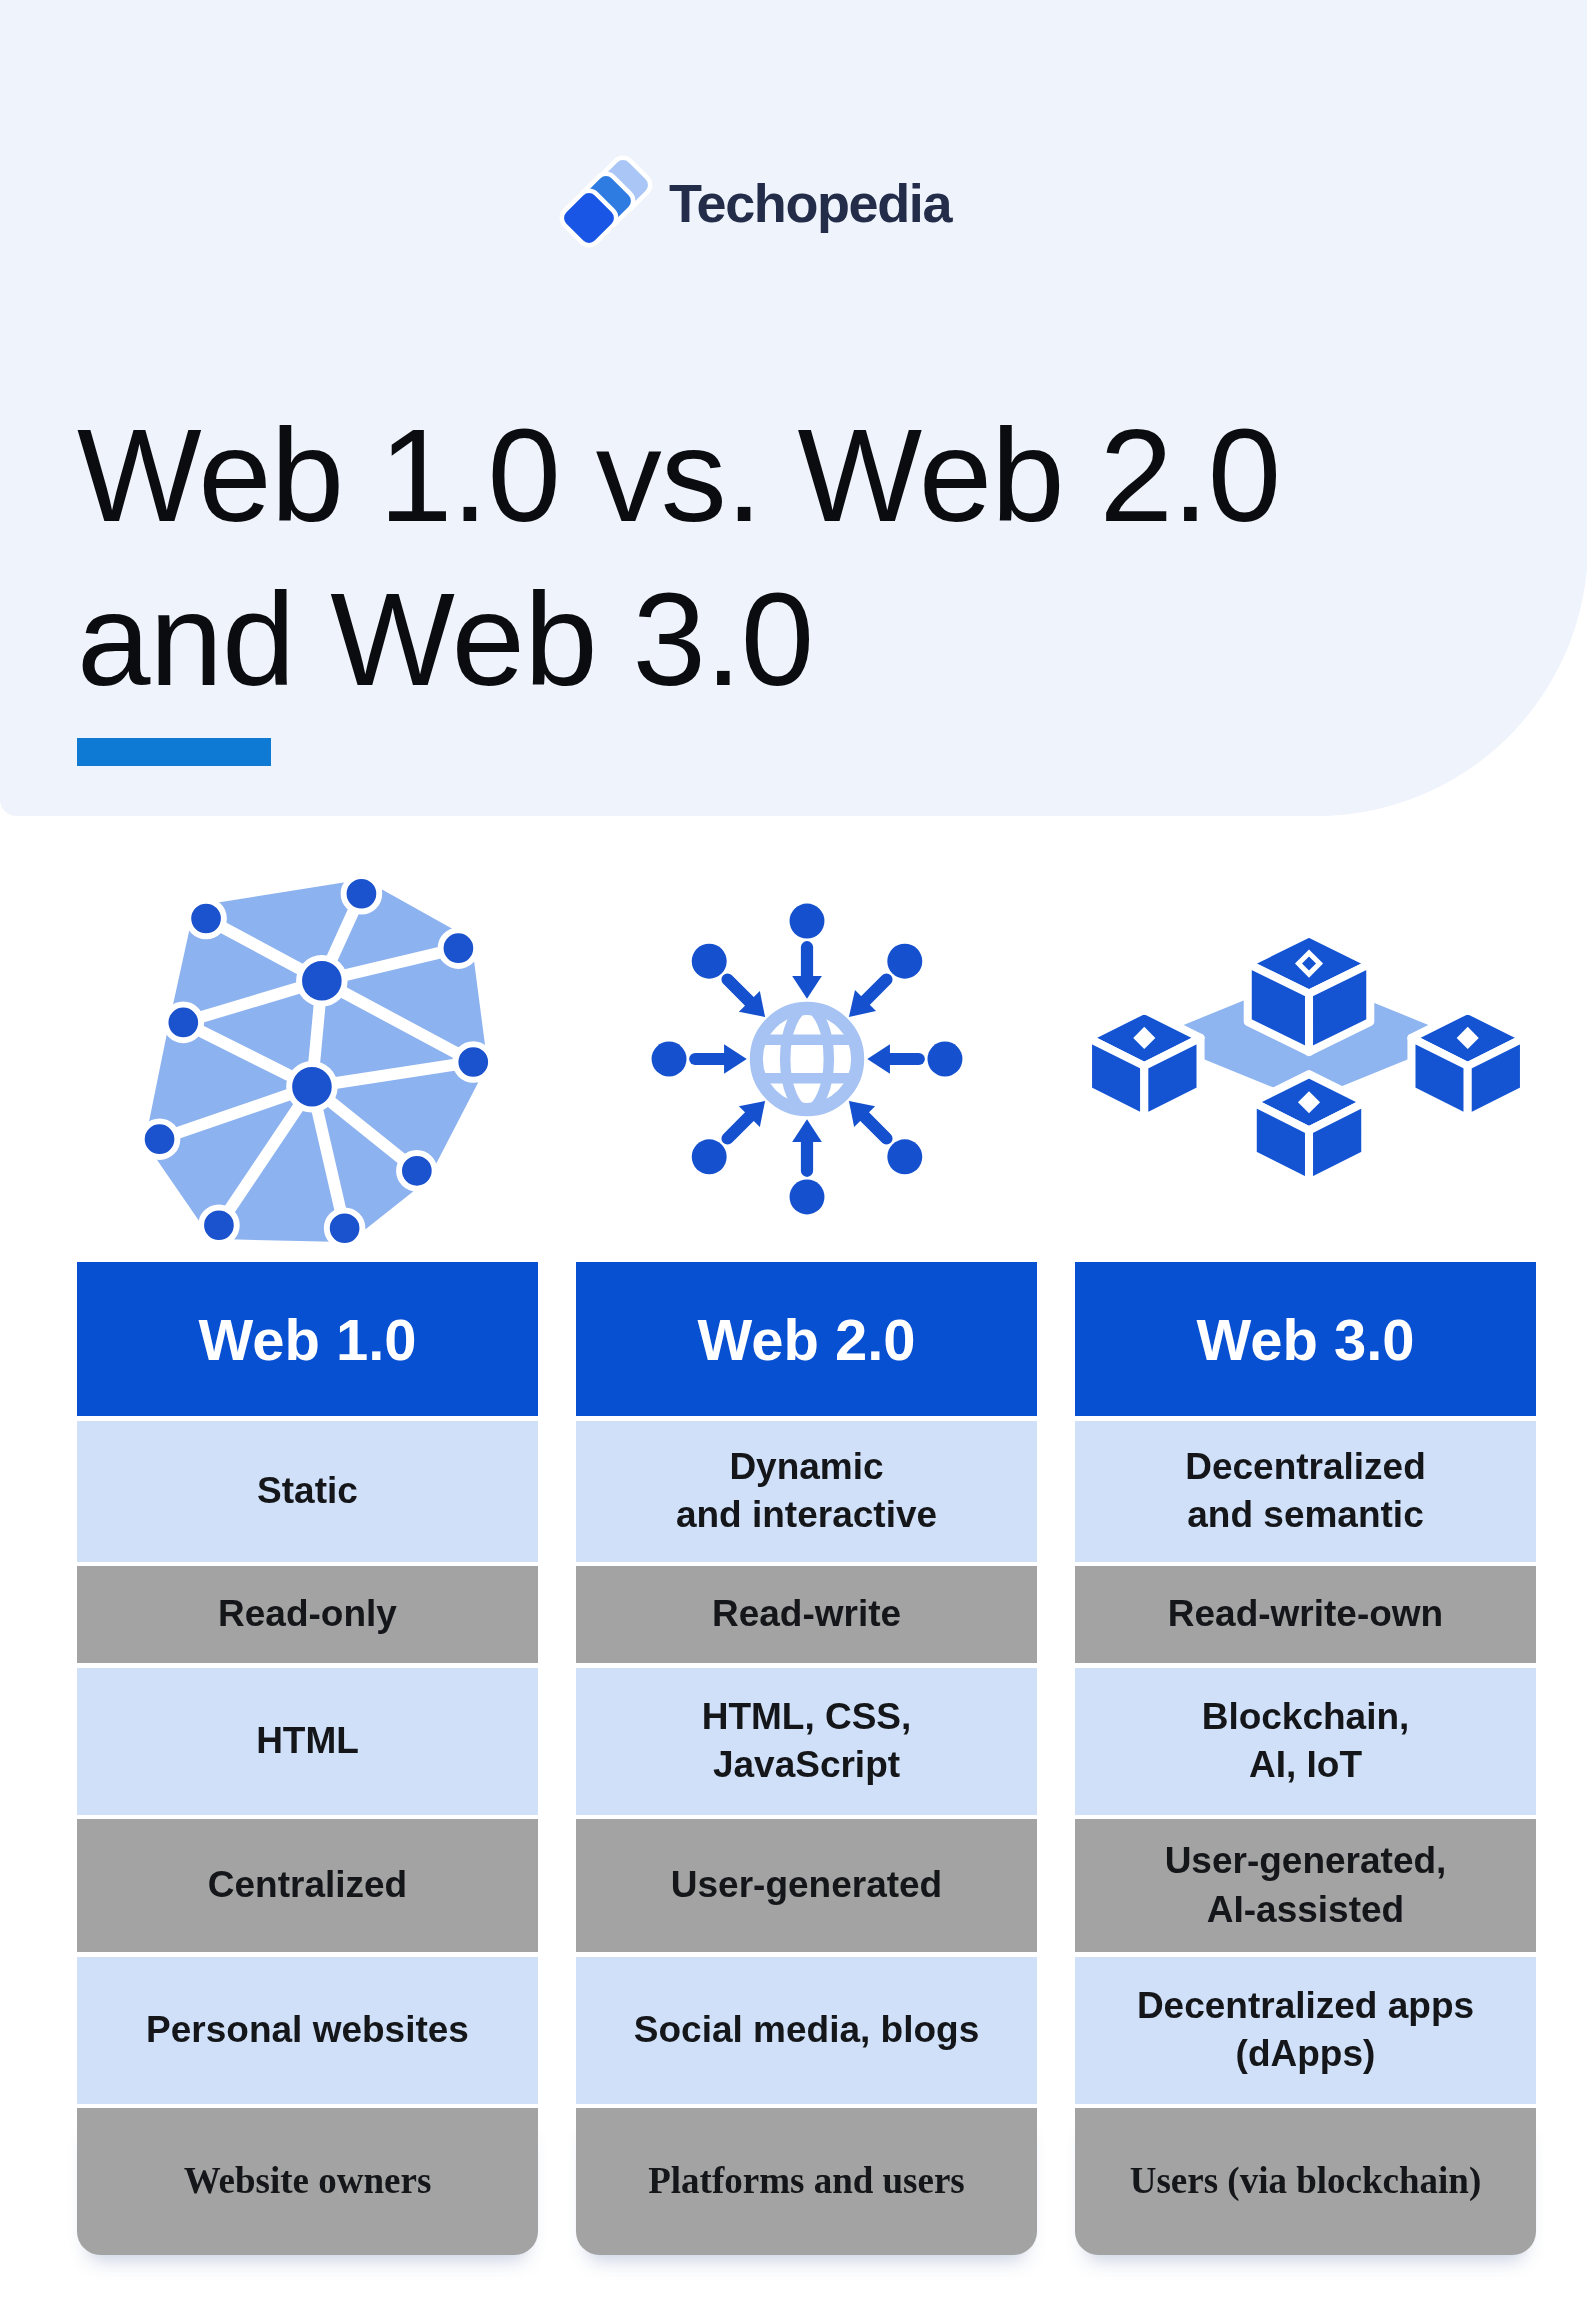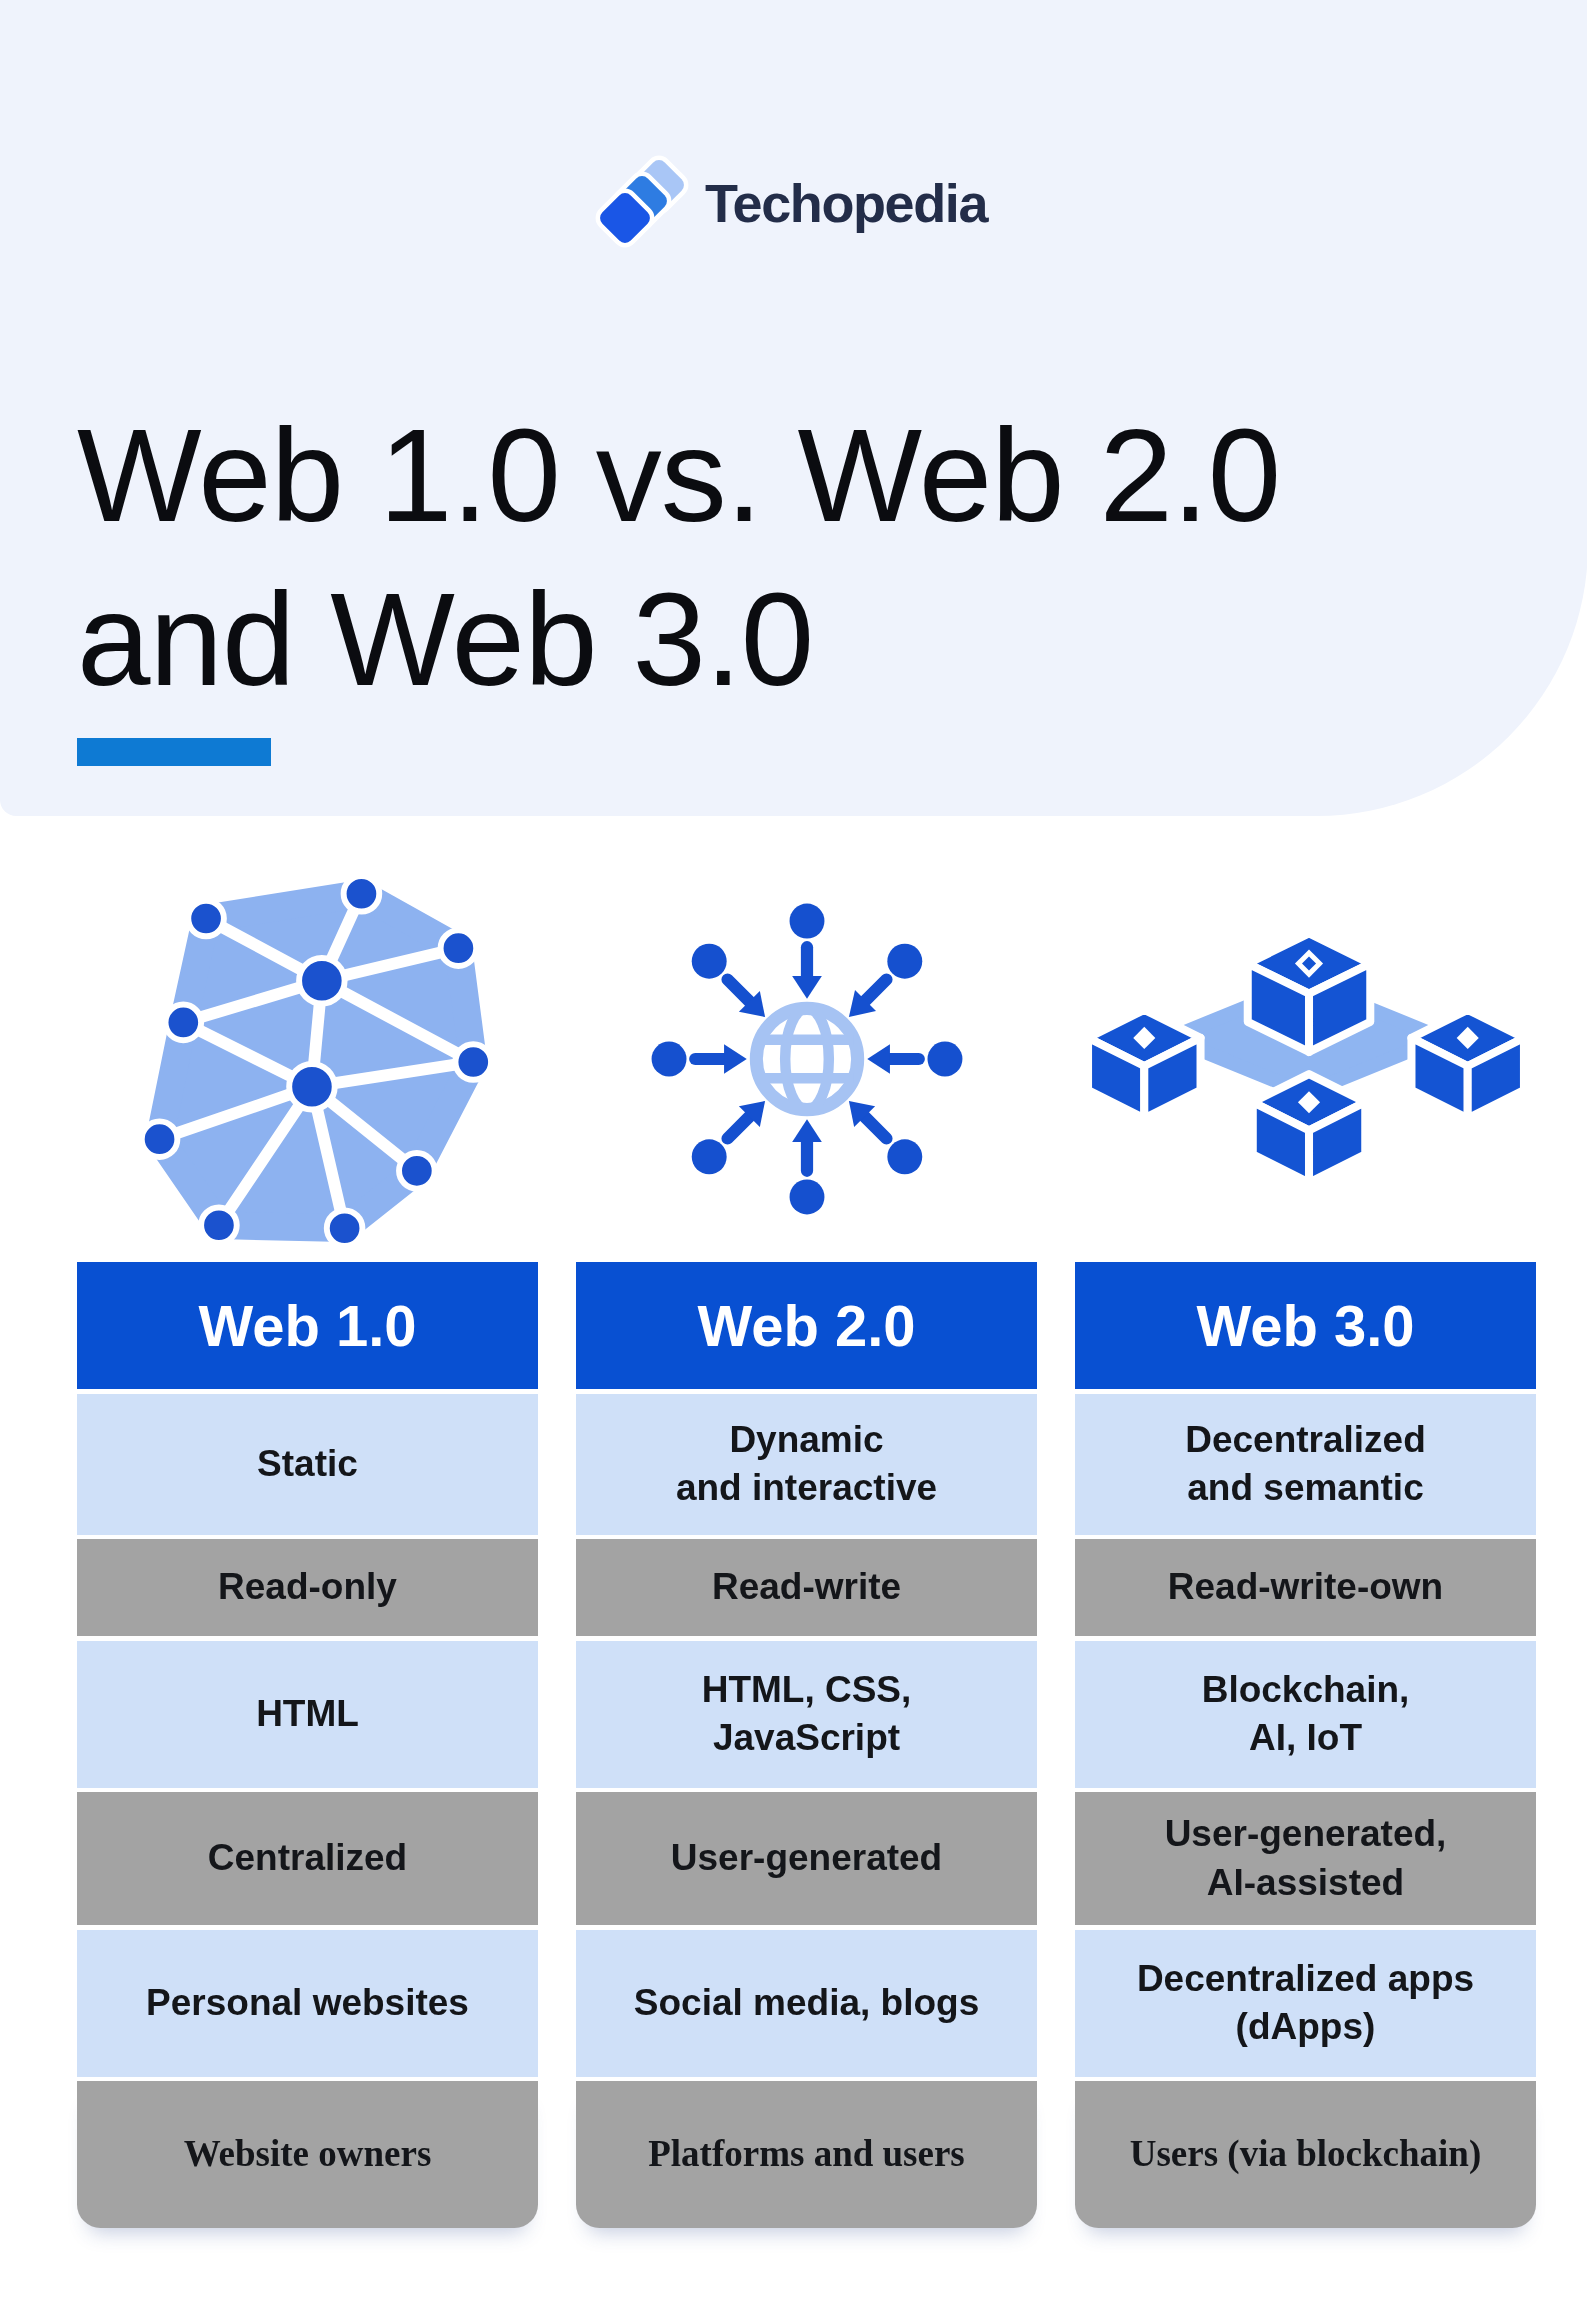--- a/index.html
+++ b/index.html
@@ -9,21 +9,21 @@
     font-family:"Liberation Sans", sans-serif;
   }
   
   .hero{
     position:absolute;top:0;left:0;width:1588px;height:816px;
     background:#eff3fc;
     border-radius:0 0 271px 16.3px;
   }
   .logo-row{
     position:absolute;top:165px;left:0;width:1520px;
-    display:flex;align-items:center;justify-content:center;gap:22px;margin-left:36px;
+    display:flex;align-items:center;justify-content:center;gap:22px;
   }
   .logo-mark{position:relative;width:78px;height:76px;flex:0 0 auto;}
   .logo-mark .dia{
     position:absolute;width:40px;height:40px;border-radius:8.1px;
     transform:rotate(45deg);box-shadow:0 0 0 4.5px #ffffff;
   }
   .dia.back {left:34px;top:0;  background:#a9c6f6;z-index:1;}
   .dia.mid  {left:17px;top:16.3px;background:#2e7ce2;z-index:2;}
   .dia.front{left:0;   top:33px;background:#1a56e6;z-index:3;}
   .logo-text{
@@ -44,21 +44,21 @@
     display:flex;gap:38px;height:396px;
   }
   .icon-cell{flex:1 1 0;display:flex;align-items:center;justify-content:center;}
   
   .table-row{
     position:absolute;top:1262px;left:77px;right:52px;
     display:flex;gap:38px;
   }
   .col{flex:1 1 0;display:flex;flex-direction:column;gap:4.5px;}
   .col-h{
-    height:127px;background:#0850d2;color:#ffffff;
+    height:154px;background:#0850d2;color:#ffffff;
     font-size:58px;font-weight:700;
     display:flex;align-items:center;justify-content:center;
   }
   .cell{
     display:flex;align-items:center;justify-content:center;text-align:center;
     font-size:37px;font-weight:600;color:#14161a;line-height:1.3;
     white-space:pre-line;padding:0 18px;box-sizing:border-box;
   }
   .shade-dark{background:#cfe0f8;}
   .shade-light{background:#a3a3a3;}

